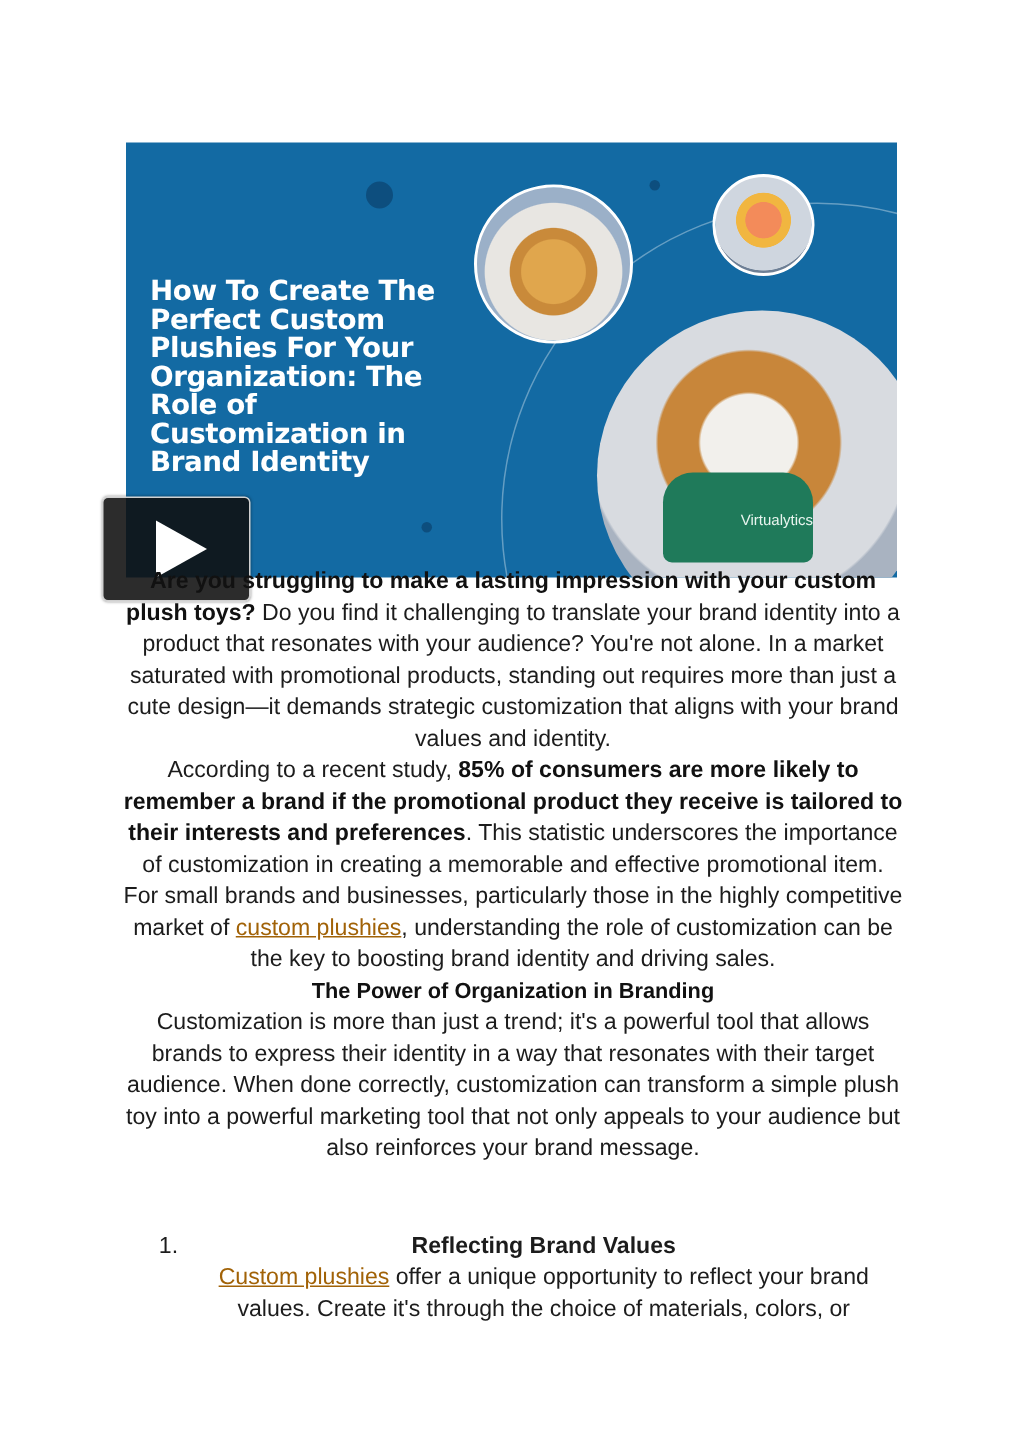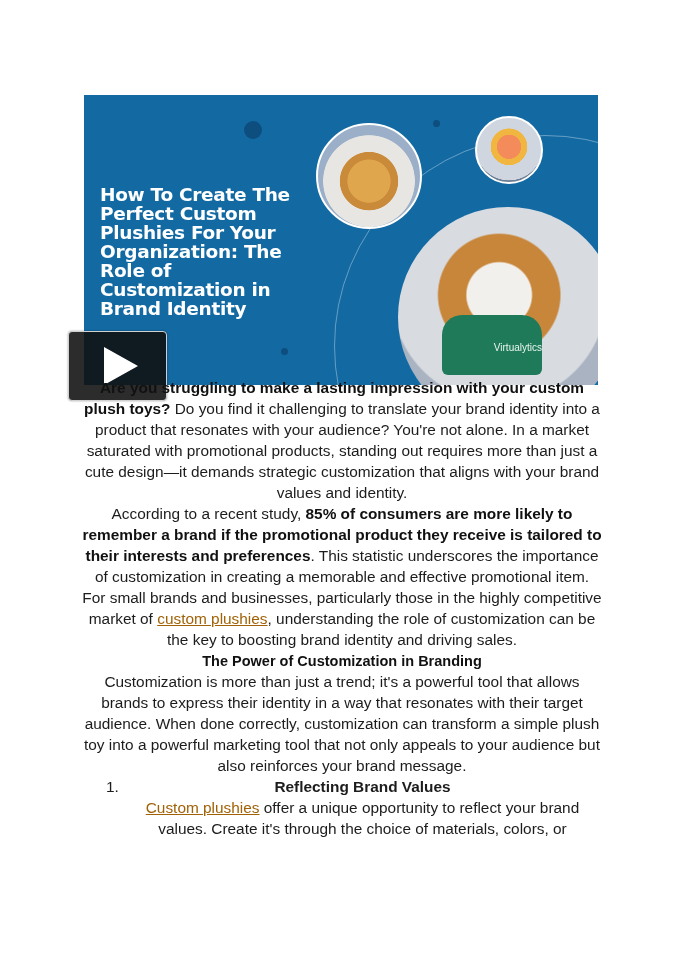--- a/index.html
+++ b/index.html
@@ -15,21 +15,21 @@
   .shirt { position:absolute; left:358px; top:220px; width:100px; height:60px; background:#1f7a5a; border-radius:20px 20px 6px 6px; color:#e8f5ef; font-size:10px; text-align:right; line-height:14px; padding-top:26px; box-sizing:border-box; }
   .play { position:absolute; left:68px; top:331px; width:97px; height:68px; background:rgba(15,15,15,0.88); border:1px solid #d0d0d0; border-radius:4px; box-shadow:0 0 2px rgba(0,0,0,0.4); }
   .play svg { position:absolute; left:33px; top:13px; }
   .content { position:absolute; left:82px; top:377px; width:520px; font-size:15.4px; line-height:21px; color:#1c1c1c;text-align:center; }
   .content p { margin:0; }
   .content b { color:#111; }
   .h3 { font-weight:bold; font-size:14.5px; line-height:19px; margin-top:2px; color:#111; }
   a { color:#a16207; text-decoration:underline; }
   ol { margin:0; padding:0 0 0 41px; }
   ol li { padding-left:0; }
-  .li-title { font-weight:bold; }
+  .li-title { font-weight:bold;margin-top:44px; }
 </style>
 </head>
 <body>
 
 <div class="banner">
   <div class="dot" style="left:160px;top:26px;width:18px;height:18px;"></div>
   <div class="dot" style="left:349px;top:25px;width:7px;height:7px;"></div>
   <div class="dot" style="left:197px;top:253px;width:7px;height:7px;"></div>
   <div class="arc" style="left:250px;top:40px;width:420px;height:420px;"></div>
   <div class="banner-title">How To Create The Perfect Custom Plushies For Your Organization: The Role of Customization in Brand Identity</div>
@@ -41,21 +41,21 @@
 
 <div class="play">
   <svg width="38" height="42" viewBox="0 0 38 42">
       <polygon points="2,2 36,21 2,40" fill="#ffffff"></polygon>
     </svg>
 </div>
 
 <div class="content">
   <p><b>Are you struggling to make a lasting impression with your custom plush toys?</b><span> Do you find it challenging to translate your brand identity into a product that resonates with your audience? You're not alone. In a market saturated with promotional products, standing out requires more than just a cute design—it demands strategic customization that aligns with your brand values and identity.</span></p>
   <p><span>According to a recent study, </span><b>85% of consumers are more likely to remember a brand if the promotional product they receive is tailored to their interests and preferences</b><span>. This statistic underscores the importance of customization in creating a memorable and effective promotional item. For small brands and businesses, particularly those in the highly competitive market of </span><a href="#">custom plushies</a><span>, understanding the role of customization can be the key to boosting brand identity and driving sales.</span></p>
-  <div class="h3">The Power of Customization in Branding</div>
+  <div class="h3">The Power of Organization in Branding</div>
   <p>Customization is more than just a trend; it's a powerful tool that allows brands to express their identity in a way that resonates with their target audience. When done correctly, customization can transform a simple plush toy into a powerful marketing tool that not only appeals to your audience but also reinforces your brand message.</p>
   <ol>
     <li>
       <div class="li-title">Reflecting Brand Values</div>
       <div><a href="#">Custom plushies</a><span> offer a unique opportunity to reflect your brand values. Create it's through the choice of materials, colors, or</span></div>
     </li>
   </ol>
 </div>
 
 </body></html>

